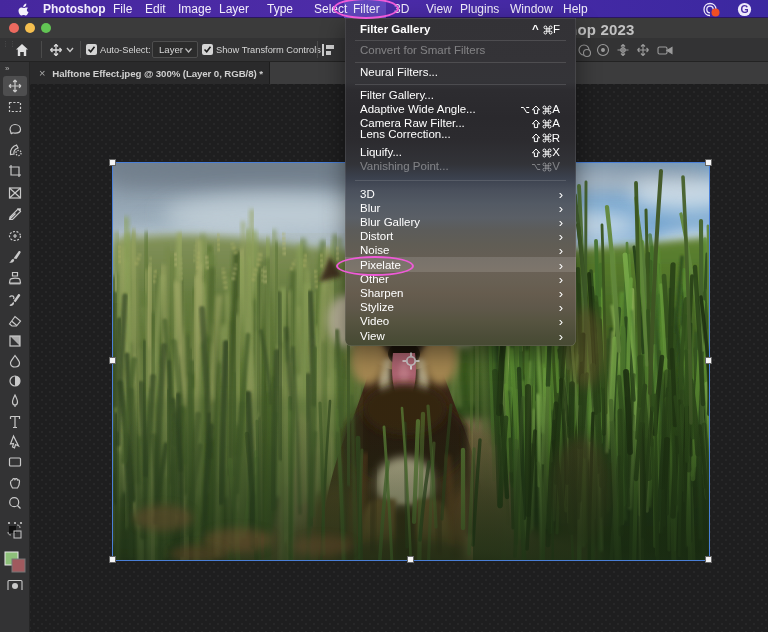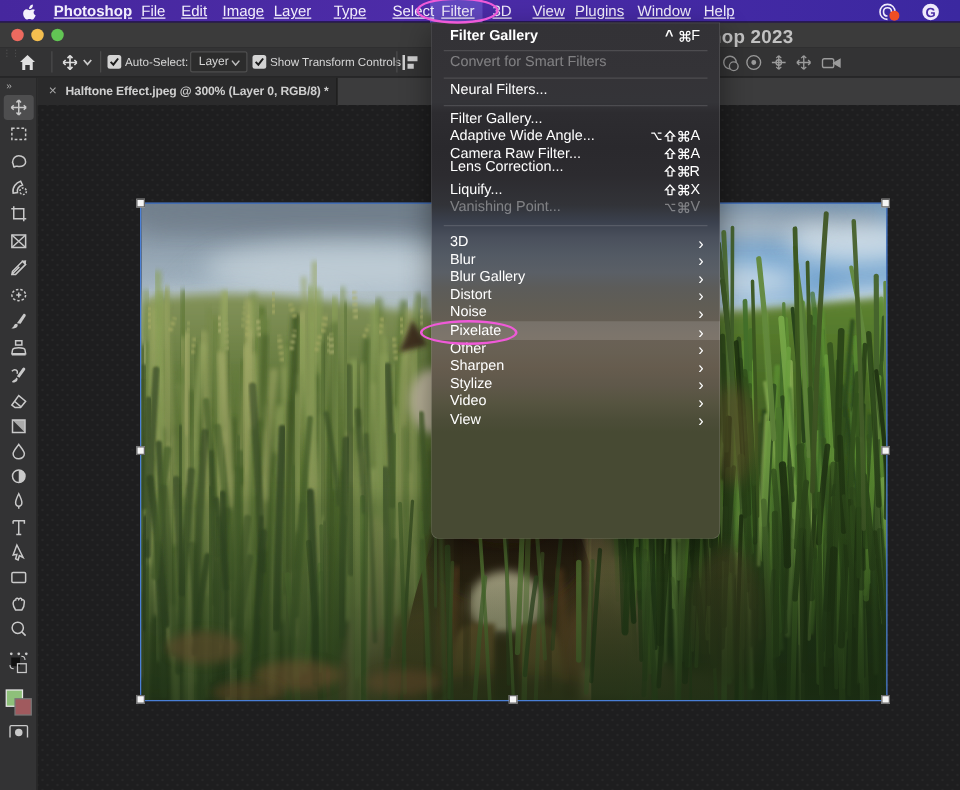--- a/index.html
+++ b/index.html
@@ -4,21 +4,21 @@
 <style>
   * { margin:0; padding:0; box-sizing:border-box; }
   html,body { width:768px; height:632px; overflow:hidden; background:#1e1e1e;
     font-family:"Liberation Sans", sans-serif; }
   #screen { position:relative; width:768px; height:632px; overflow:hidden; }
 
   
   #menubar { position:absolute; left:0; top:0; width:768px; height:18px;
     background:linear-gradient(90deg,#46279e 0%,#4d2ca8 45%,#4329a4 75%,#3b28a0 100%);
     border-bottom:1px solid #2a1660; color:#f2eefc; font-size:12px; }
-  #menubar .mi { position:absolute; top:0; height:20px; line-height:18px; white-space:nowrap;text-decoration:underline; }
+  #menubar .mi { position:absolute; top:0; height:20px; line-height:18px; white-space:nowrap; }
   #mb-hl { position:absolute; left:344px; top:0; width:42px; height:18px; background:#6248c0; }
 
   
   #titlebar { position:absolute; left:0; top:18px; width:768px; height:20px; background:#3b3b3b; }
   .tl { position:absolute; top:5px; width:10px; height:10px; border-radius:50%; }
   #title-text { position:absolute; left:516px; top:3px; font-size:15px; font-weight:bold; letter-spacing:0.3px;
     color:#c2c2c2; letter-spacing:.2px; }
 
   
   #optionsbar { position:absolute; left:0; top:38px; width:768px; height:24px;
@@ -52,21 +52,21 @@
     background-position:0 0, 4px 4px; background-size:8px 8px, 8px 8px; }
 
   
   #photo { position:absolute; left:113px; top:163px; width:596px; height:397px; }
   #selbox { position:absolute; left:112px; top:162px; width:598px; height:399px;
     border:1.5px solid #4a7fd6; }
   .hdl { position:absolute; width:7px; height:7px; background:#f5f5f5;
     border:1px solid #666; }
 
   
-  #menu { position:absolute; left:345px; top:18px; width:231px; height:413px;
+  #menu { position:absolute; left:345px; top:18px; width:231px; height:328px;
     background:linear-gradient(180deg,
       #333236 0px, #343337 44px, #343438 64px, #2d2c30 72px,
       #2a292d 100px, #2c2b2f 122px, #323338 146px, #3b414e 160px,
       #4a505c 172px, #535a64 186px, #5a5f66 200px, #5c5c5a 212px,
       #605d55 226px, #655e54 240px, #6a6156 252px, #686053 264px,
       #665c4e 276px, #5f584a 290px, #565440 304px, #4c4d38 318px,
       #474a33 328px);
     border-radius:0 0 6px 6px;
     box-shadow:0 8px 24px rgba(0,0,0,0.45), inset 0 0 0 0.5px rgba(255,255,255,0.18);
     color:#ffffff; font-size:11.5px; }

